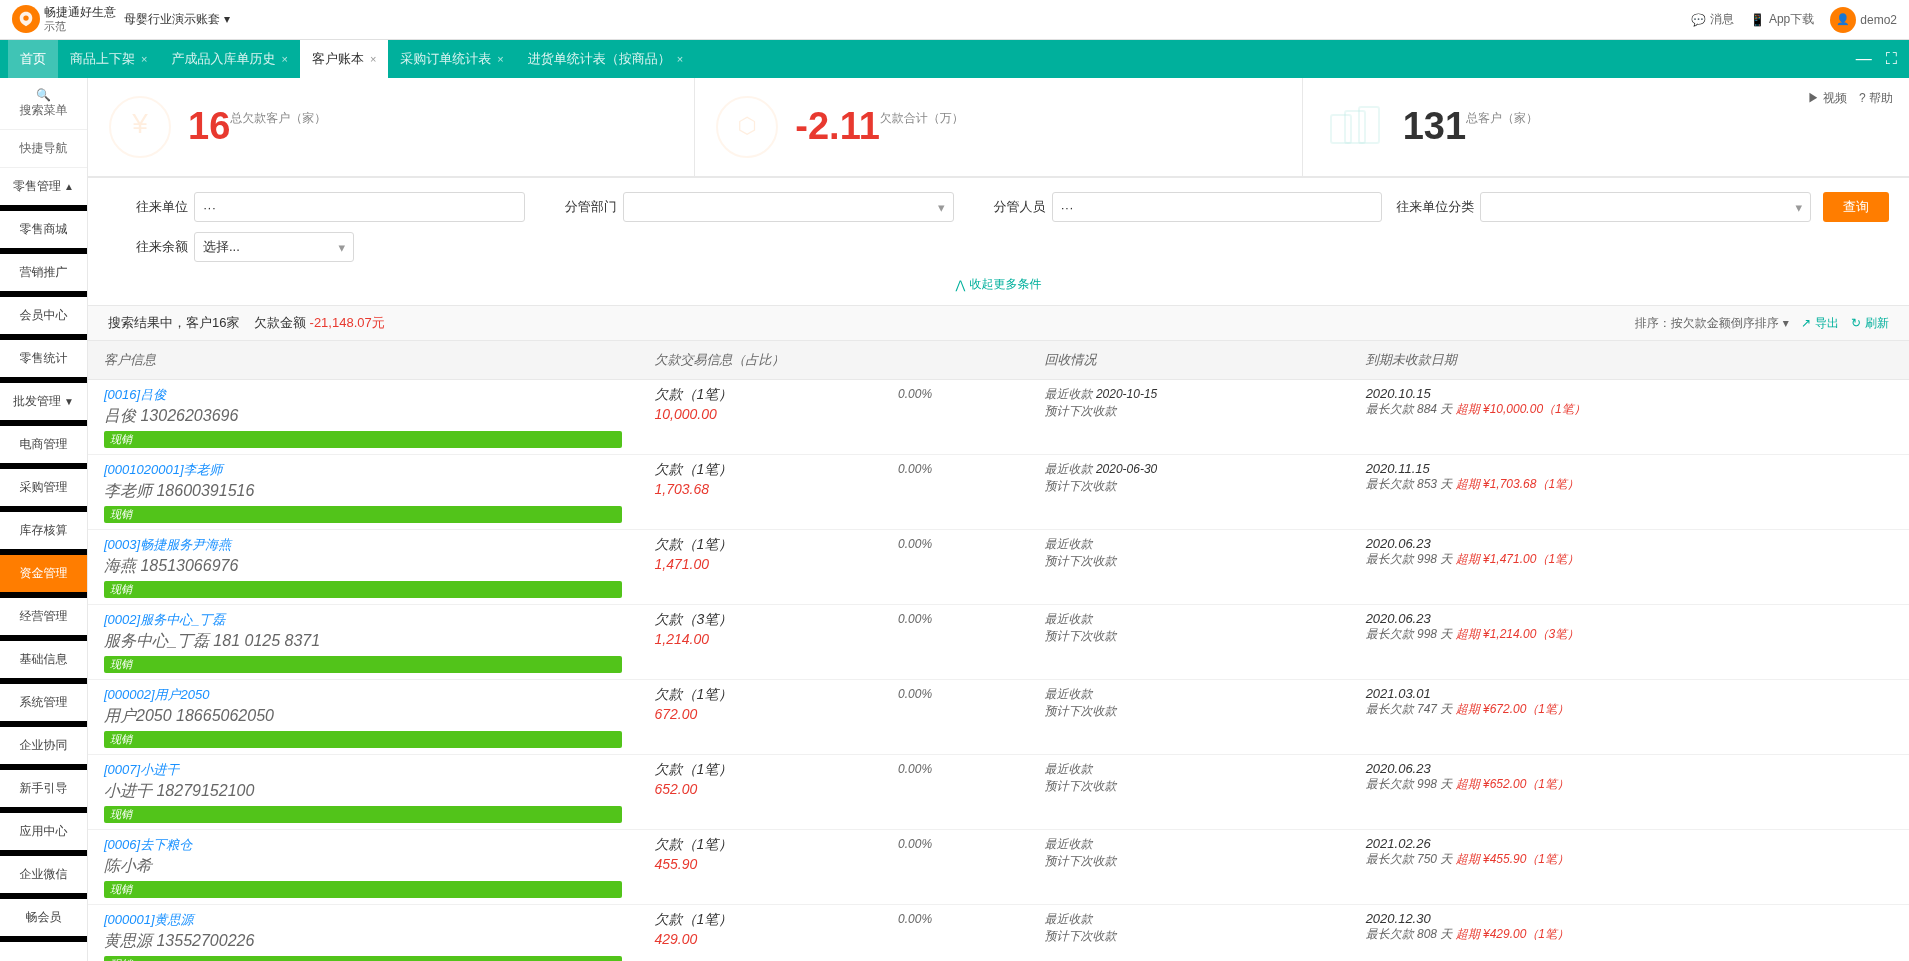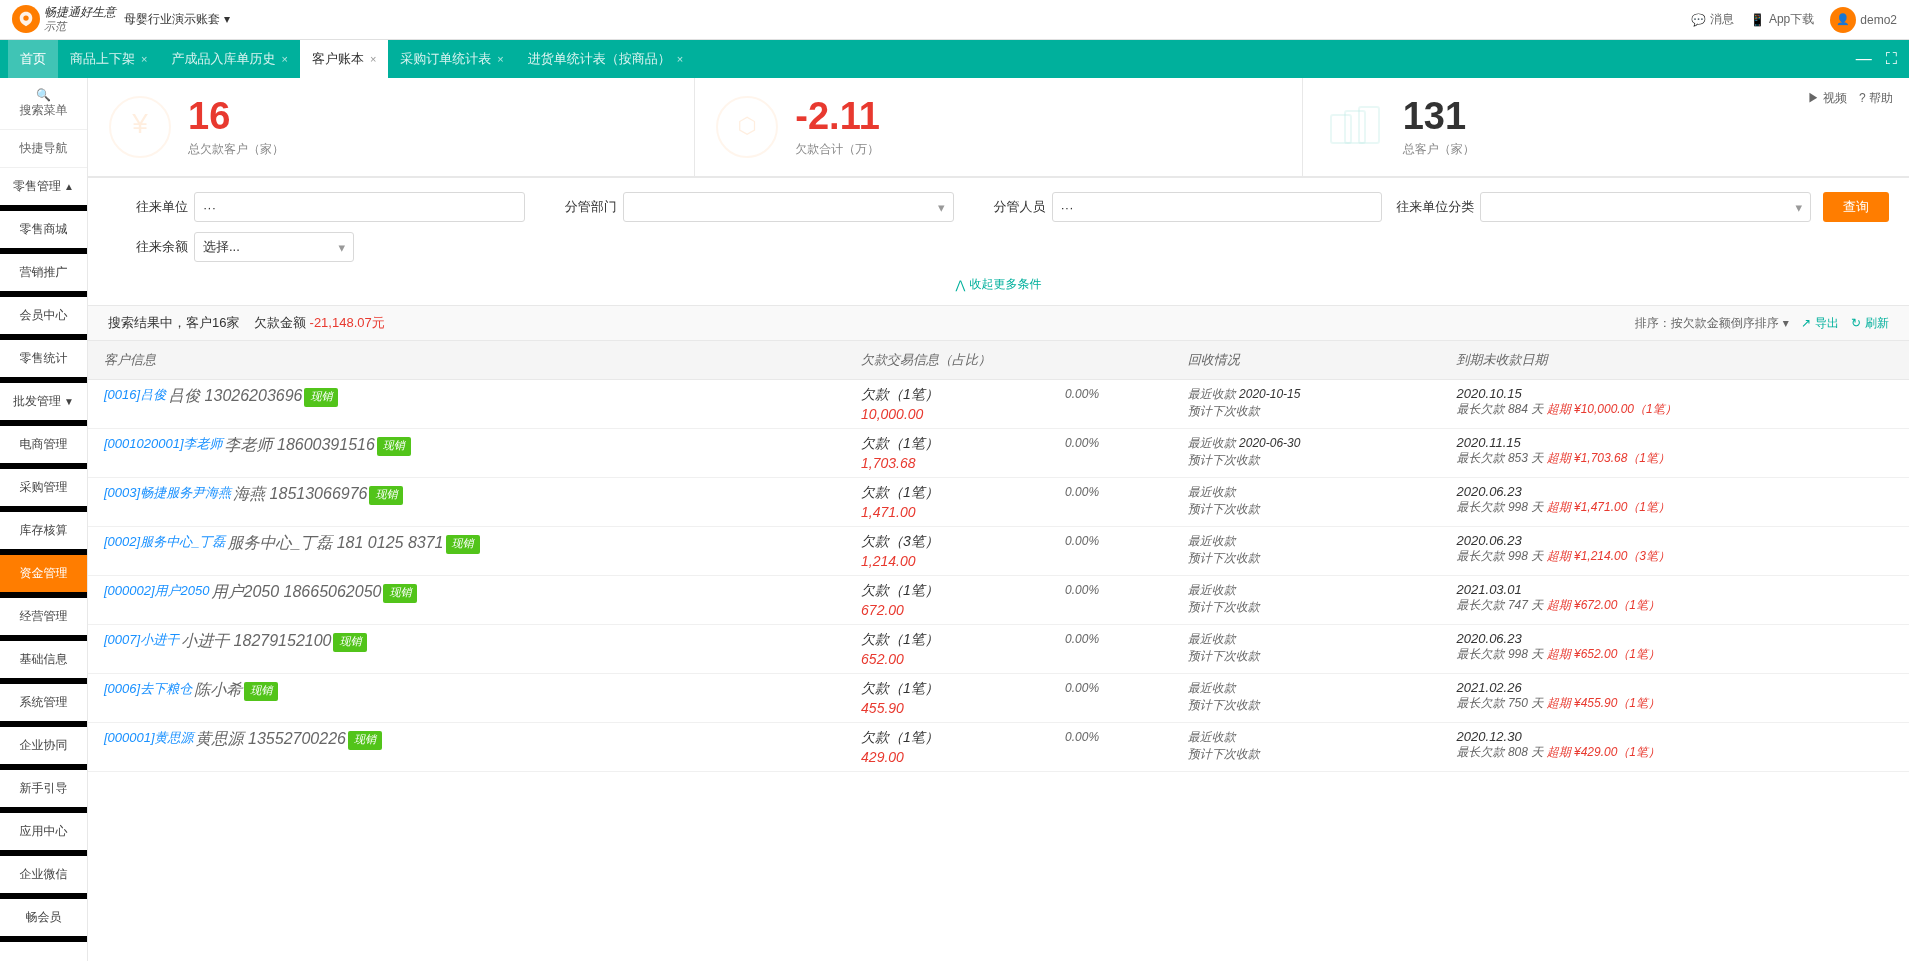--- a/index.html
+++ b/index.html
@@ -1,21 +1,21 @@
 <!DOCTYPE html>
 <html><head>
   <meta charset="utf-8">
   <style>
     * { margin: 0; padding: 0; box-sizing: border-box; }
     body { font-family: 'Microsoft YaHei', Arial, sans-serif; font-size: 13px; background: #f5f5f5; color: #333; overflow: hidden; }
     
     
     .top-bar { display: flex; align-items: center; height: 40px; background: #fff; border-bottom: 1px solid #e0e0e0; padding: 0 12px; justify-content: space-between; }
     .top-left { display: flex; align-items: center; gap: 8px; }
-    .logo { display: flex; align-items: center; gap: 4px; font-style: italic; }
+    .logo { display: flex; align-items: center; gap: 4px; }
     .logo-icon { width: 28px; height: 28px; background: #ff7d00; border-radius: 50%; display: flex; align-items: center; justify-content: center; color: white; font-size: 14px; }
     .logo-text { font-size: 12px; color: #333; line-height: 1.2; }
     .logo-sub { font-size: 11px; color: #666; }
     .company-select { font-size: 12px; color: #333; border: none; background: none; cursor: pointer; display: flex; align-items: center; gap: 4px; }
     .top-right { display: flex; align-items: center; gap: 16px; }
     .top-right-item { display: flex; align-items: center; gap: 4px; font-size: 12px; color: #666; cursor: pointer; }
     .avatar { width: 26px; height: 26px; border-radius: 50%; background: #ff7d00; display: flex; align-items: center; justify-content: center; color: white; font-size: 11px; }
 
     
     .nav-tabs { display: flex; align-items: center; background: #00b09c; height: 38px; padding: 0 8px; overflow: hidden; }
@@ -42,21 +42,21 @@
     .content { flex: 1; display: flex; flex-direction: column; overflow: hidden; }
 
     
     .stats-row { display: flex; background: white; border-bottom: 2px solid #e8e8e8; height: 100px; }
     .stat-card { flex: 1; display: flex; align-items: center; padding: 16px 20px; gap: 16px; border-right: 1px solid #e8e8e8; position: relative; }
     .stat-card:last-child { border-right: none; }
     .stat-icon { width: 64px; height: 64px; display: flex; align-items: center; justify-content: center; border-radius: 50%; opacity: 0.25; }
     .stat-icon-1 { background: none; }
     .stat-icon-2 { background: none; }
     .stat-icon-3 { background: none; }
-    .stat-info { display: flex; flex-direction: column; }
+    .stat-info { display: flex; flex-direction: row; }
     .stat-number { font-size: 38px; font-weight: bold; line-height: 1.1; }
     .stat-number.red { color: #e8392f; }
     .stat-number.dark { color: #333; font-weight: 600; }
     .stat-label { font-size: 12px; color: #888; margin-top: 4px; }
     .stat-top-right { position: absolute; top: 12px; right: 16px; display: flex; gap: 12px; font-size: 12px; color: #666; cursor: pointer; }
 
     
     .filter-area { background: white; padding: 14px 20px 8px; border-bottom: 1px solid #e8e8e8; }
     .filter-row { display: flex; align-items: flex-end; gap: 12px; margin-bottom: 10px; flex-wrap: wrap; }
     .filter-item { display: flex; align-items: center; gap: 6px; flex: 1; min-width: 200px; }
@@ -76,21 +76,21 @@
     .export-btn { display: flex; align-items: center; gap: 4px; cursor: pointer; color: #00b09c; }
     .refresh-btn { display: flex; align-items: center; gap: 4px; cursor: pointer; color: #00b09c; }
 
     
     .table-container { flex: 1; overflow-y: auto; background: white; font-style: italic; }
     table { width: 100%; border-collapse: collapse; }
     thead tr { background: #f5f5f5; border-bottom: 1px solid #e8e8e8; }
     thead th { padding: 10px 16px; font-size: 13px; color: #666; font-weight: normal; text-align: left; border-bottom: 1px solid #e8e8e8; white-space: nowrap; }
     tbody tr { border-bottom: 1px solid #f0f0f0; }
     tbody td { padding: 6px 16px; vertical-align: top; }
-    .customer-info { display: flex; flex-direction: row; gap: 2px; }
+    .customer-info { display: flex; flex-direction: column; gap: 2px; }
     .customer-name { color: #1890ff; font-size: 13px; cursor: pointer; }
     .customer-phone { font-size: 16px; color: #666; }
     .customer-tag { display: inline-block; background: #52c41a; color: white; font-size: 11px; padding: 1px 6px; border-radius: 2px; margin-top: 2px; }
     .debt-amount { color: #e8392f; font-size: 14px; font-weight: 500; }
     .debt-count { font-size: 14px; color: #333; margin-bottom: 2px; }
     .debt-percent { color: #666; font-size: 12px; }
     .recovery-info { font-size: 12px; color: #666; }
     .recovery-date { font-size: 12px; color: #333; }
     .due-date { font-size: 13px; color: #333; }
     .overdue-info { font-size: 12px; color: #666; }

